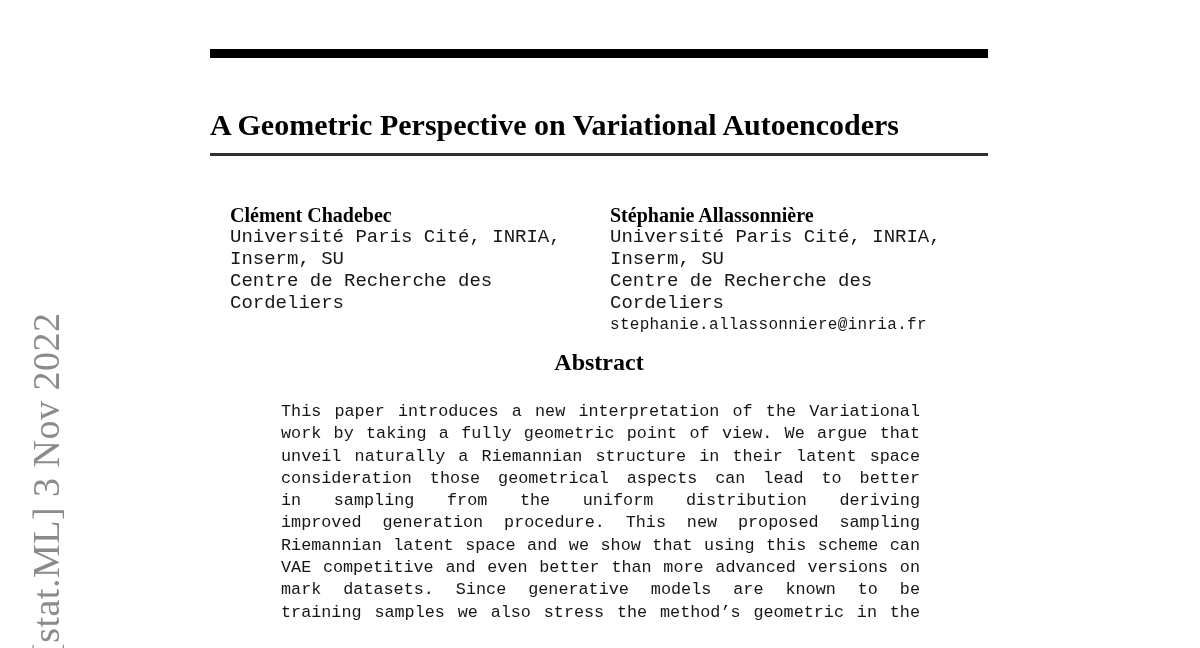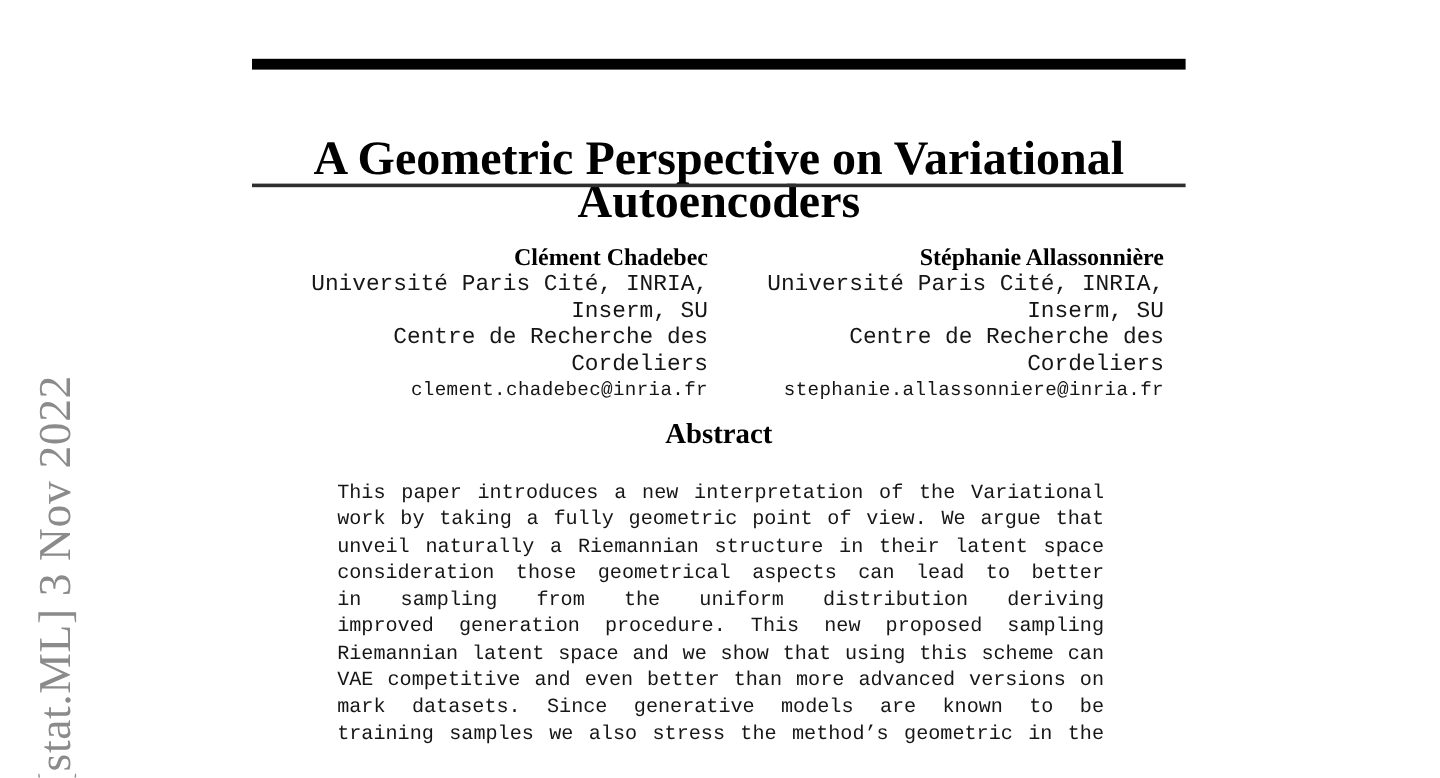--- a/index.html
+++ b/index.html
@@ -33,38 +33,37 @@
   .rule-thick {
     position: absolute;
     left: 210px; top: 49px;
     width: 778px; height: 9px;
     background: #000000;
   }
   .paper-title {
     position: absolute;
     left: 210px; top: 87px;
     width: 778px;
-    text-align: center;
-    font-size: 40px;
+    font-size: 30px;
     font-weight: bold;
     color: #000000;
     line-height: 36px;
   }
   .rule-thin {
     position: absolute;
     left: 210px; top: 153px;
     width: 778px; height: 3px;
     background: #2f2f2f;
   }
 
   .author-col {
     position: absolute;
     top: 204px;
     width: 360px;
-    text-align: right;
+    text-align: left;
   }
   .author-col.col1 { left: 230px; }
   .author-col.col2 { left: 610px; }
   .author-name {
     font-size: 20px;
     font-weight: bold;
     line-height: 22px;
     color: #000000;
   }
   .author-affil {
@@ -118,21 +117,20 @@
   <div class="rule-thick"></div>
 
   <h1 class="paper-title">A Geometric Perspective on Variational Autoencoders</h1>
 
   <div class="rule-thin"></div>
 
   <div class="author-col col1">
     <div class="author-name">Clément Chadebec</div>
     <div class="author-affil">Université Paris Cité, INRIA, Inserm, SU</div>
     <div class="author-affil">Centre de Recherche des Cordeliers</div>
-    <div class="author-email">clement.chadebec@inria.fr</div>
   </div>
 
   <div class="author-col col2">
     <div class="author-name">Stéphanie Allassonnière</div>
     <div class="author-affil">Université Paris Cité, INRIA, Inserm, SU</div>
     <div class="author-affil">Centre de Recherche des Cordeliers</div>
     <div class="author-email">stephanie.allassonniere@inria.fr</div>
   </div>
 
   <div class="abstract-heading">Abstract</div>

